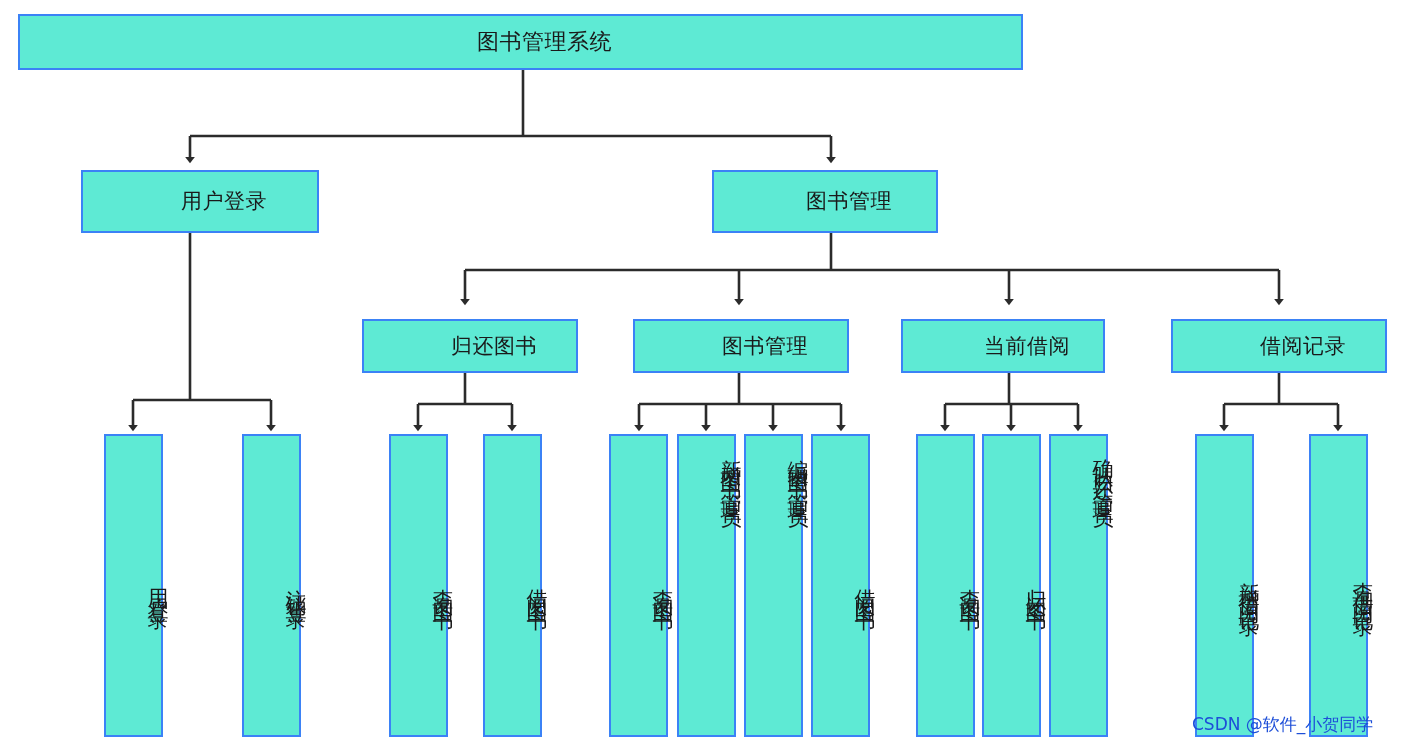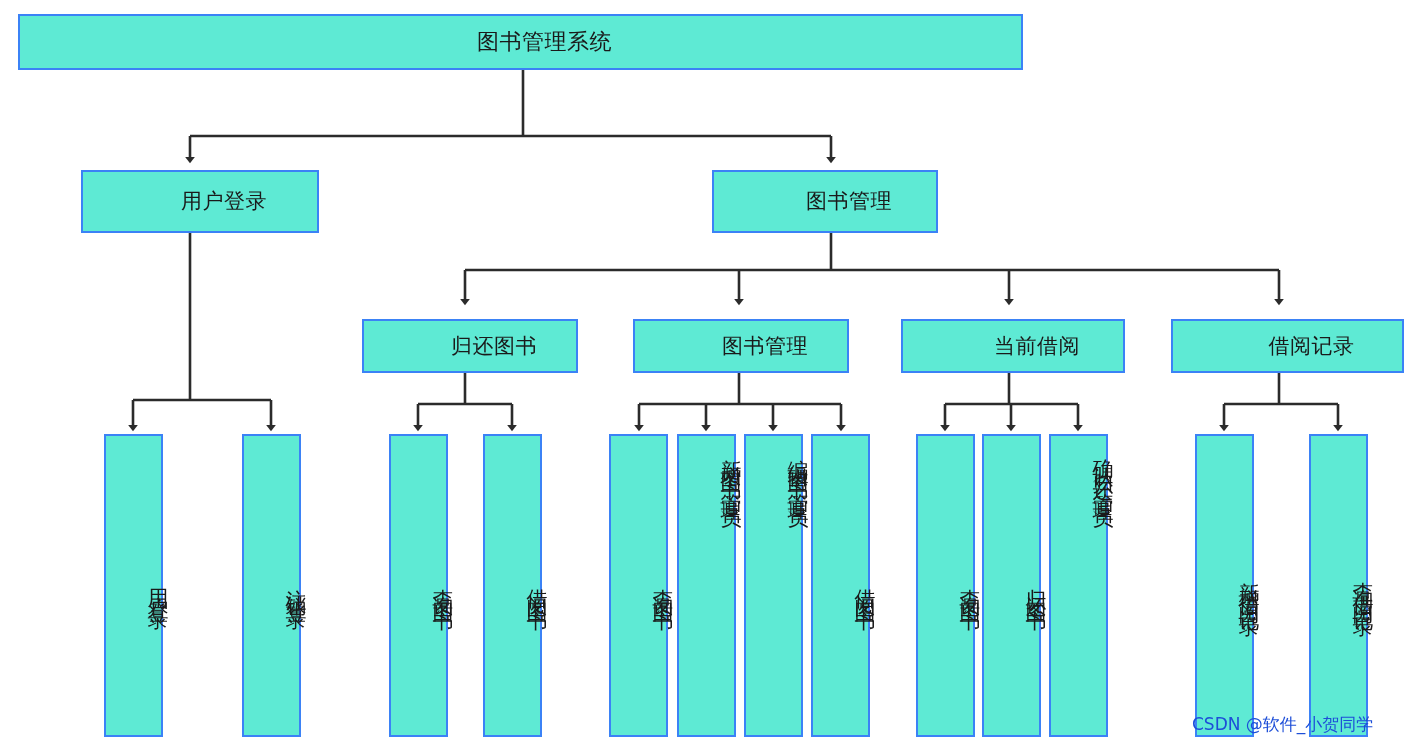--- a/index.html
+++ b/index.html
@@ -147,24 +147,24 @@
   <div class="node horiz" style="left:712px; top:170px; width:226px; height:63px;">
     <span class="node-label">图书管理</span>
   </div>
 
   <div class="node horiz" style="left:362px; top:319px; width:216px; height:54px;">
     <span class="node-label">归还图书</span>
   </div>
   <div class="node horiz" style="left:633px; top:319px; width:216px; height:54px;">
     <span class="node-label">图书管理</span>
   </div>
-  <div class="node horiz" style="left:901px; top:319px; width:224px; height:54px;">
+  <div class="node horiz" style="left:901px; top:319px; width:204px; height:54px;">
     <span class="node-label">当前借阅</span>
   </div>
-  <div class="node horiz" style="left:1171px; top:319px; width:233px; height:54px;">
+  <div class="node horiz" style="left:1171px; top:319px; width:216px; height:54px;">
     <span class="node-label">借阅记录</span>
   </div>
 
   <div class="node vert v-center" style="left:104px; top:434px; width:59px; height:303px;">
     <span class="node-label">用户登录</span>
   </div>
   <div class="node vert v-center" style="left:242px; top:434px; width:59px; height:303px;">
     <span class="node-label">注销登录</span>
   </div>
 

